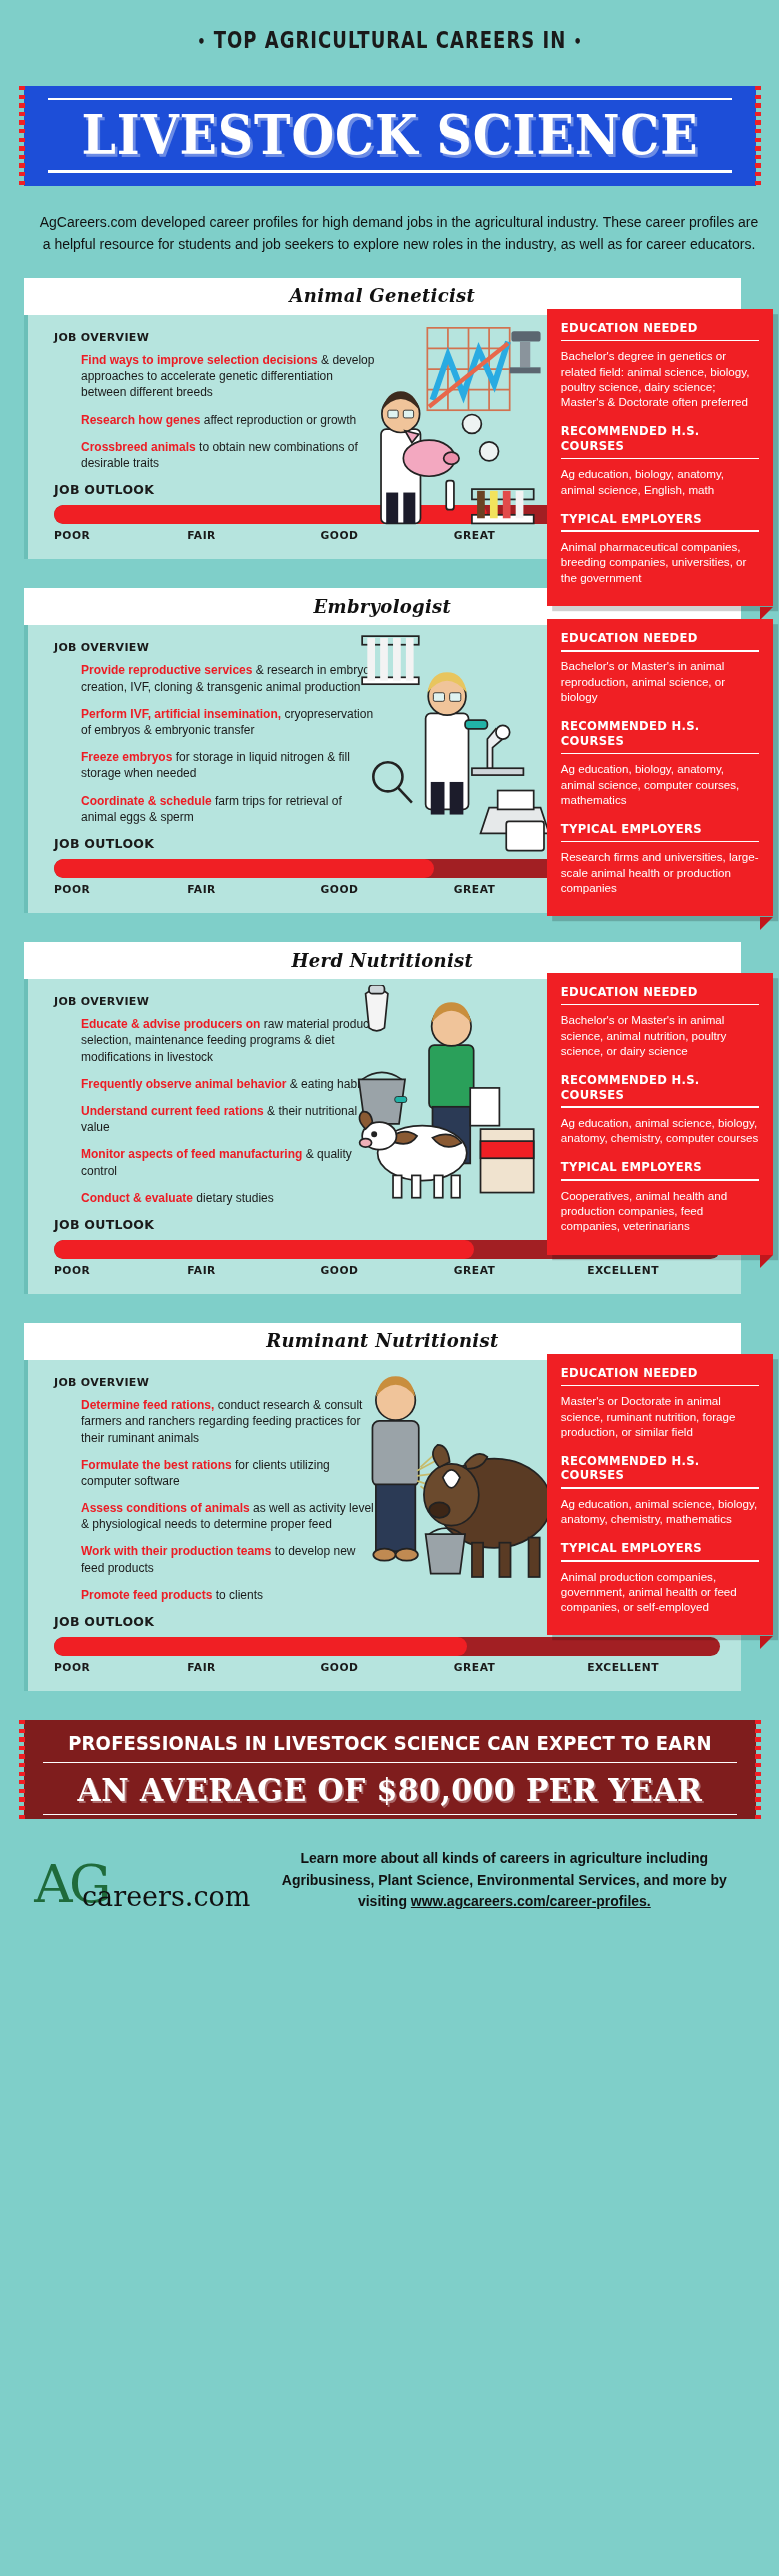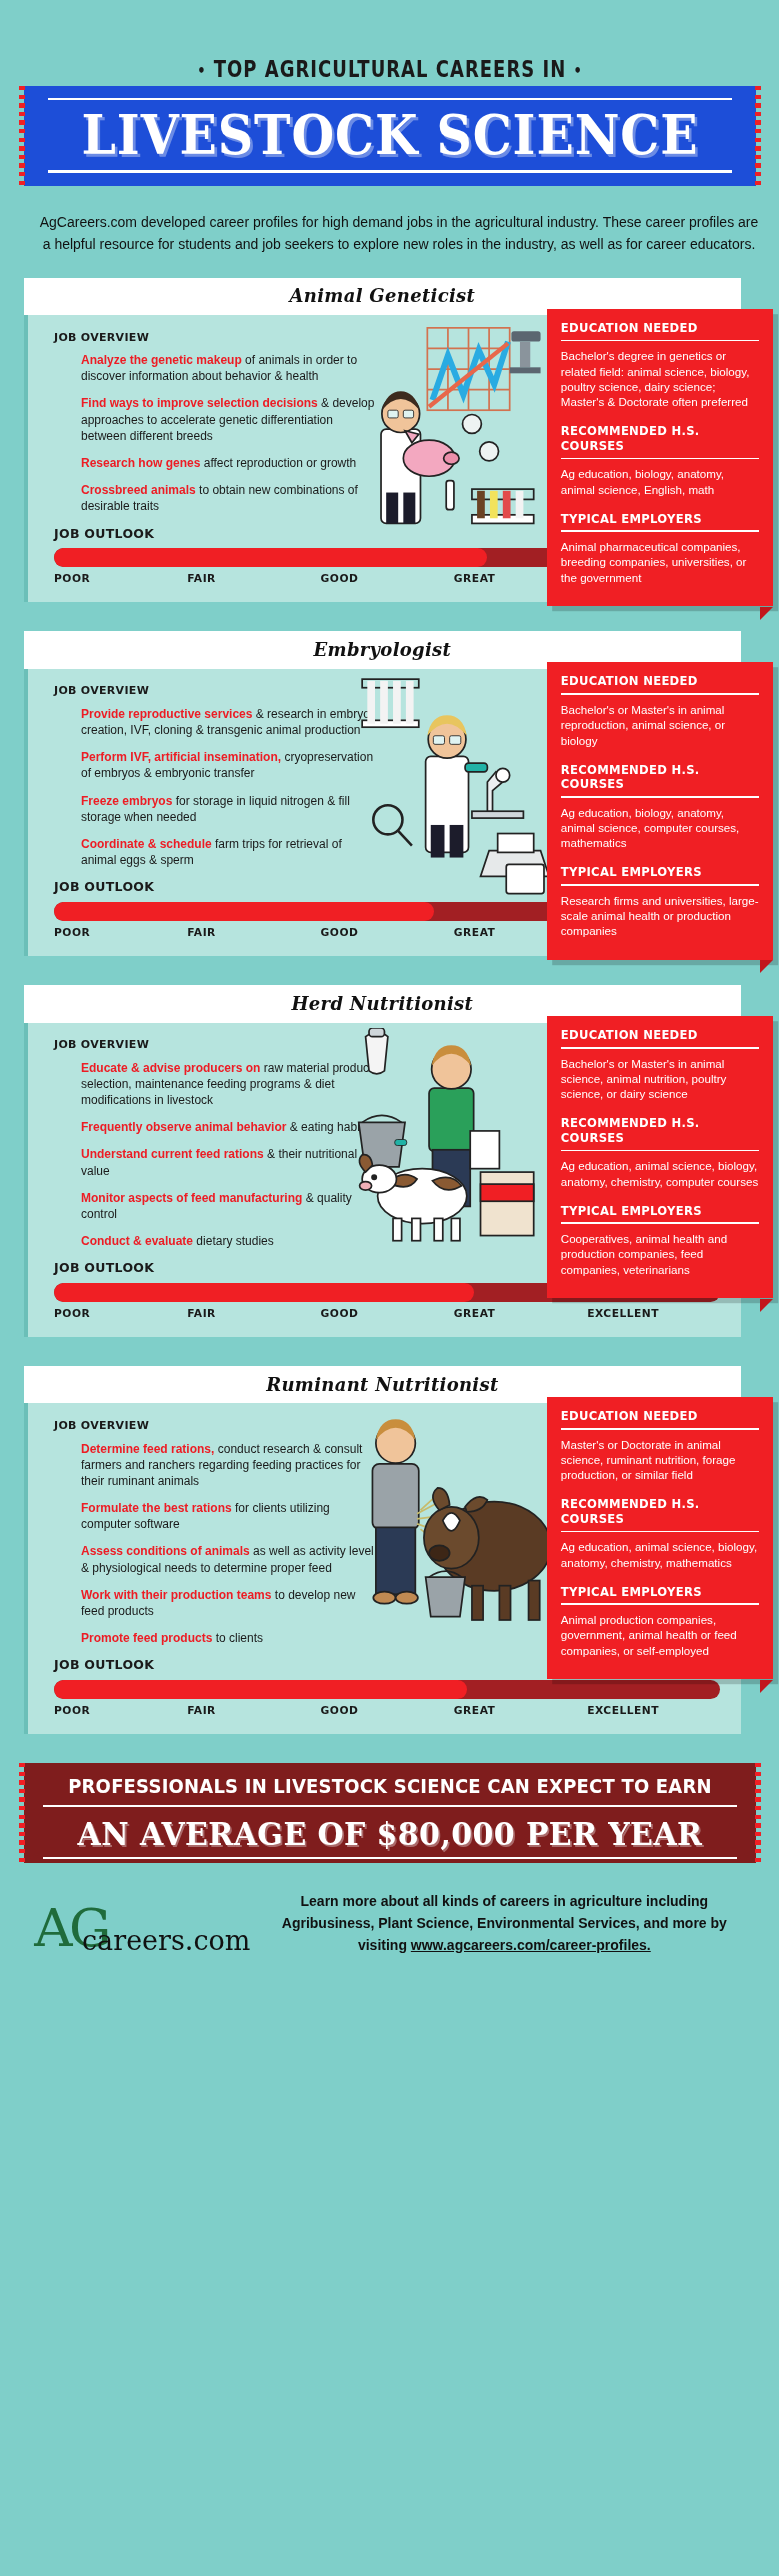--- a/index.html
+++ b/index.html
@@ -9,21 +9,21 @@
     font-family: "Liberation Sans", sans-serif;
     color: #1a1a1a;
     overflow-x: hidden;
   }
   .page { width: 780px; position: relative; padding-bottom: 8.6px; }
 
   
   .kicker-wrap {
     height: 79px;
     display: flex;
-    align-items: flex-end;
+    align-items: center;
     justify-content: center;
   }
   .kicker {
     font-family: "DejaVu Sans", sans-serif;
     font-weight: bold;
     font-size: 18px;
     letter-spacing: 1px;
     transform: scaleY(1.25);
     white-space: nowrap;
   }
@@ -285,21 +285,20 @@
   <div class="intro">AgCareers.com developed career profiles for high demand jobs in the agricultural industry. These career profiles are a helpful resource for students and job seekers to explore new roles in the industry, as well as for career educators.</div>
 
   <div id="careers-root">
       <div class="career">
     <div class="career-body">
       <div class="career-title-bar">
         <span class="career-title">Animal Geneticist</span>
       </div>
       <div class="section-label">JOB OVERVIEW</div>
       <div class="bullets">
-            <div class="bullet"><span class="hl">Analyze the genetic makeup</span><span> of animals in order to discover information about behavior &amp; health</span></div>
             <div class="bullet"><span class="hl">Find ways to improve selection decisions</span><span> &amp; develop approaches to accelerate genetic differentiation between different breeds</span></div>
             <div class="bullet"><span class="hl">Research how genes</span><span> affect reproduction or growth</span></div>
             <div class="bullet"><span class="hl">Crossbreed animals</span><span> to obtain new combinations of desirable traits</span></div>
           </div>
       <div class="outlook-label">JOB OUTLOOK</div>
       <div class="meter-wrap">
         <div class="meter">
           <div class="meter-fill" style="width:65%"></div>
         </div>
         <div class="scale">

